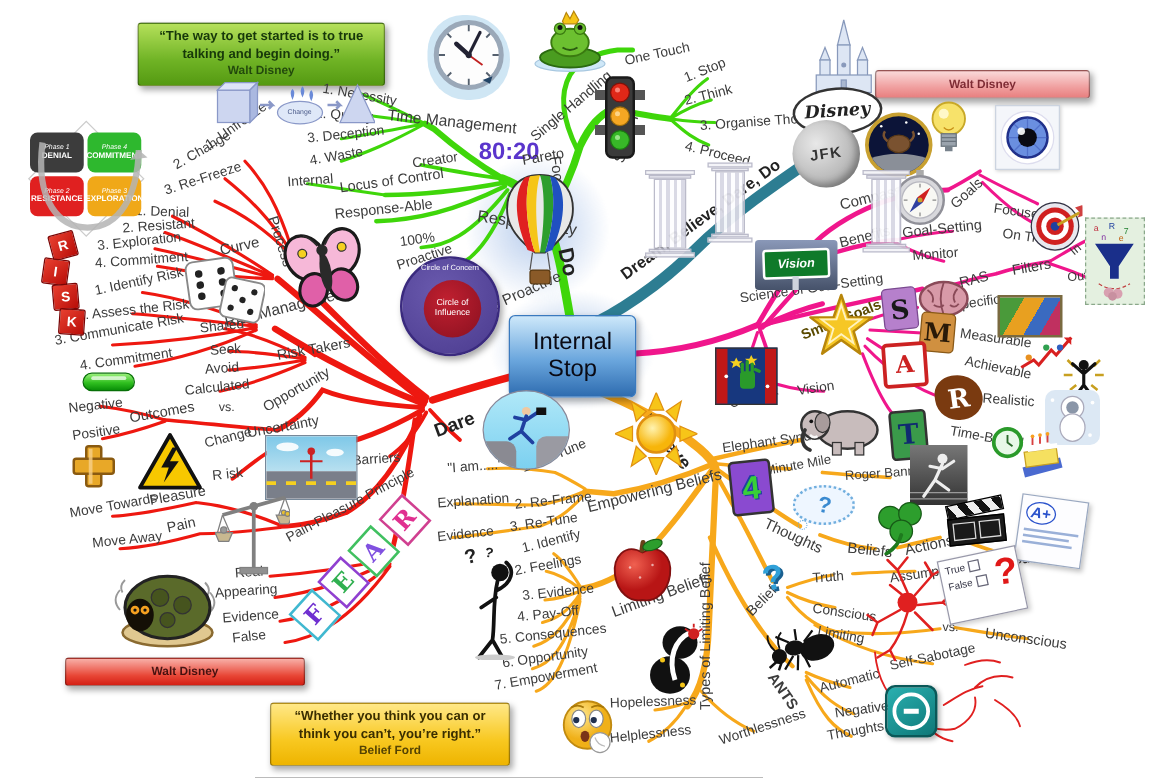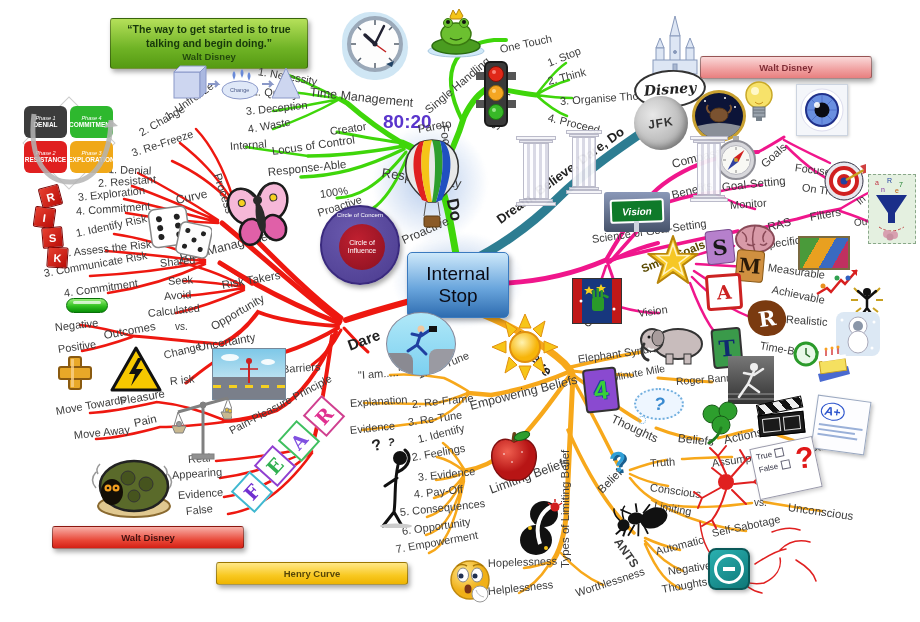--- a/index.html
+++ b/index.html
@@ -135,21 +135,22 @@
     <div>“The way to get started is to true talking and begin doing.”</div>
     <div class="auth">Walt Disney</div>
   </div>
   <div class="qbox q-pink" style="--x:700px;--y:56px;--w:158px;">
     <div class="auth">Walt Disney</div>
   </div>
   <div class="qbox q-red" style="--x:52px;--y:526px;--w:178px;">
     <div class="auth">Walt Disney</div>
   </div>
   <div class="qbox q-yellow" style="--x:216px;--y:562px;--w:178px;">
-    <div class="auth">Henry Curve</div>
+    <div>“Whether you think you can or think you can’t, you’re right.”</div>
+    <div class="auth">Belief Ford</div>
   </div>
 
   <div class="node-box">
     <span>Internal</span>
     <span>Stop</span>
   </div>
 
 
   <span class="lbl b" style="--x:498px;--y:214px;--r:-36deg;font-size:13px;color:#222;">Dream, Believe, Dare, Do</span>
   <span class="lbl b" style="--x:516px;--y:326px;--r:50deg;font-size:15px;color:#222;">Believe</span>

